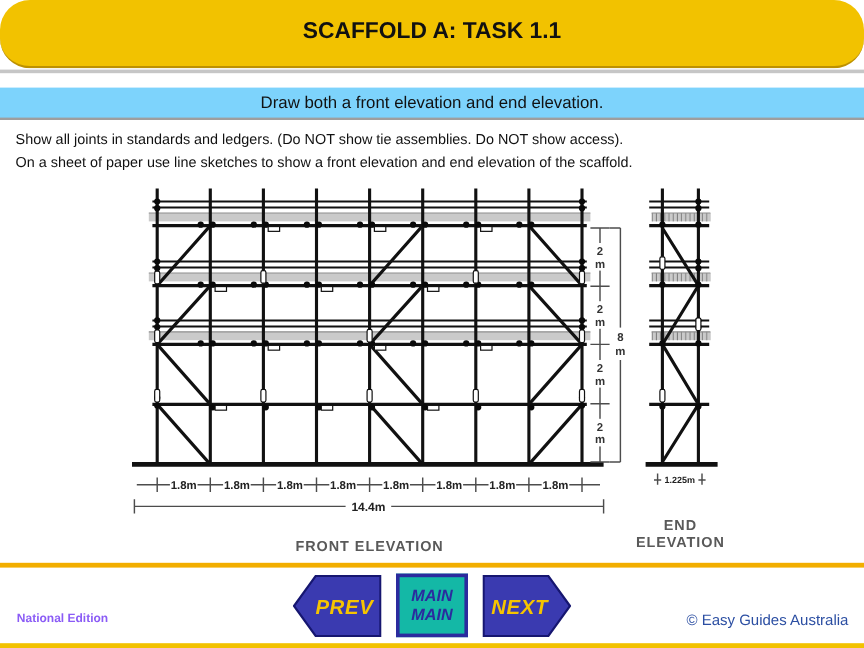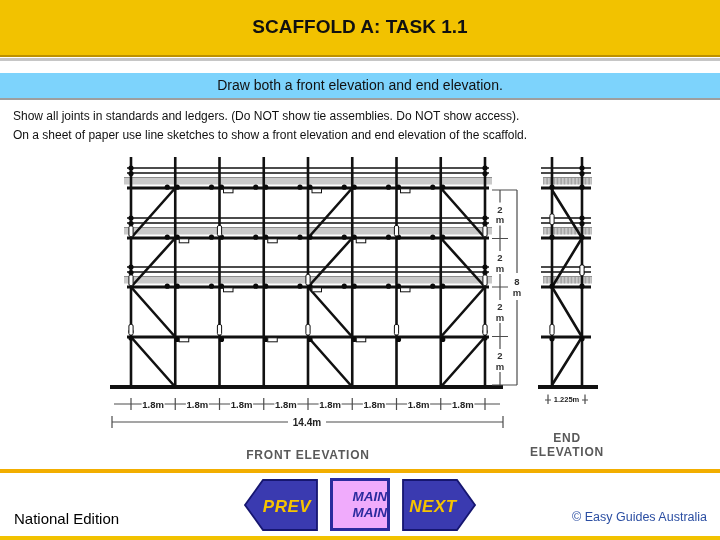--- a/index.html
+++ b/index.html
@@ -1,21 +1,21 @@
 <!DOCTYPE html>
 <html><head>
 <meta charset="utf-8">
 <style>
   html,body{margin:0;padding:0;background:#fff;}
   .slide{
     position:relative;width:720px;height:540px;background:#fff;overflow:hidden;
     font-family:"Liberation Sans", sans-serif;
   }
   
-  .header-bar{position:absolute;left:0;top:0;width:720px;height:55px;background:#F2C200;border-bottom:2px solid #BD9100;}
+  .header-bar{position:absolute;left:0;top:0;width:720px;height:55px;background:#F2C200;border-bottom:2px solid #BD9100;border-radius:25px;}
   .header-title{width:100%;text-align:center;line-height:54px;font-size:19px;font-weight:bold;color:#111;}
   .header-shadow{position:absolute;left:0;top:58px;width:720px;height:3px;background:#C6C6C6;}
   
   .task-bar{position:absolute;left:0;top:73px;width:720px;height:25px;background:#7dd3fc;border-bottom:2px solid #9E9E9E;}
   .task-text{width:100%;text-align:center;line-height:25px;font-size:14px;color:#111;}
   
   .instructions{position:absolute;left:13px;top:107px;width:700px;font-size:12px;line-height:19px;color:#111;}
   
   .diagram{position:absolute;left:95px;top:150px;width:545px;height:318px;}
   .diagram text{font-family:"Liberation Sans", sans-serif;}
@@ -23,24 +23,24 @@
   .dimlbl{fill:#222;font-weight:bold;font-size:9.5px;text-anchor:middle;}
   .liftlbl{fill:#333;font-weight:bold;font-size:9.5px;text-anchor:middle;}
   .caption{fill:#595959;font-weight:bold;font-size:12px;letter-spacing:.8px;text-anchor:middle;}
   .lbl-bg{fill:#fff;stroke:none;}
   
   .divider{position:absolute;left:0;top:469px;width:720px;height:4px;background:#F2AE00;}
   .bottom-strip{position:absolute;left:0;top:536px;width:720px;height:4px;background:#F2C200;}
   .nav{position:absolute;left:0;top:478px;width:720px;display:flex;justify-content:center;align-items:center;gap:12px;font-style:italic;}
   .nav-btn{cursor:pointer;display:block;}
   .nav-btn text{font-weight:bold;font-size:17px;fill:#F6C400;text-anchor:middle;letter-spacing:.5px;}
-  .menu-btn{width:54px;height:47px;background:#f0abfc;border:3px solid #2B2B9E;cursor:pointer;
-    display:flex;flex-direction:column;justify-content:center;align-items:flex-end;}
+  .menu-btn{width:54px;height:47px;background:#14b8a6;border:3px solid #2B2B9E;cursor:pointer;
+    display:flex;flex-direction:column;justify-content:center;align-items:center;}
   .menu-btn span{font-size:13.5px;font-weight:bold;color:#2B2B9E;line-height:16px;}
-  .footer-left{position:absolute;left:14px;top:510px;font-size:15px;color:#000000;}
+  .footer-left{position:absolute;left:14px;top:510px;font-size:10px;color:#8b5cf6;font-weight:bold;}
   .footer-right{position:absolute;right:13px;top:510px;font-size:12.5px;color:#2B4EA2;}
 </style>
 </head>
 <body>
 
 <div class="slide">
 
   <div class="header-bar">
     <div class="header-title">SCAFFOLD A: TASK 1.1</div>
   </div>

